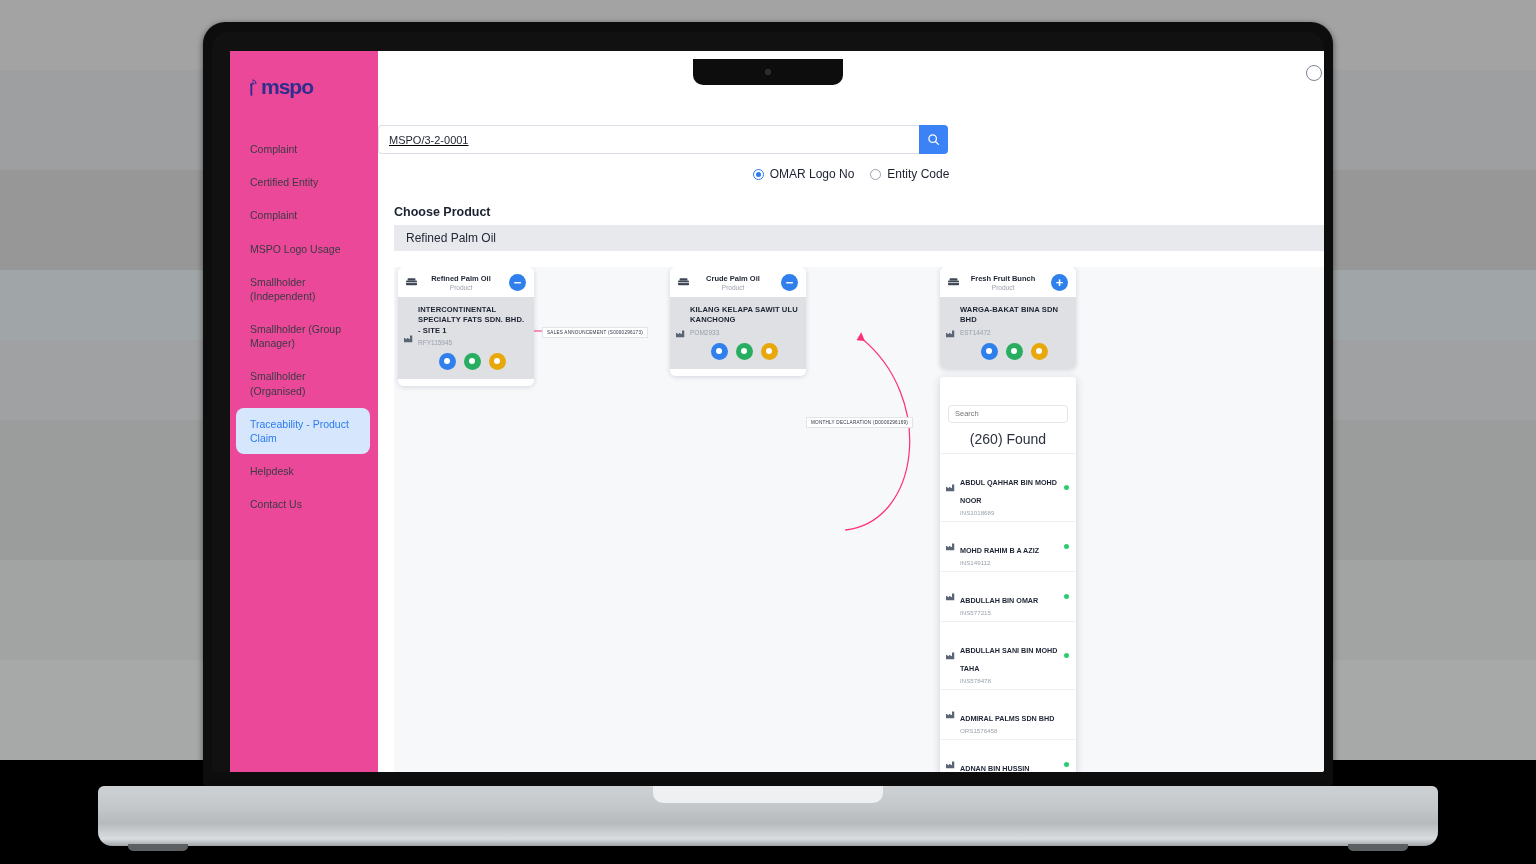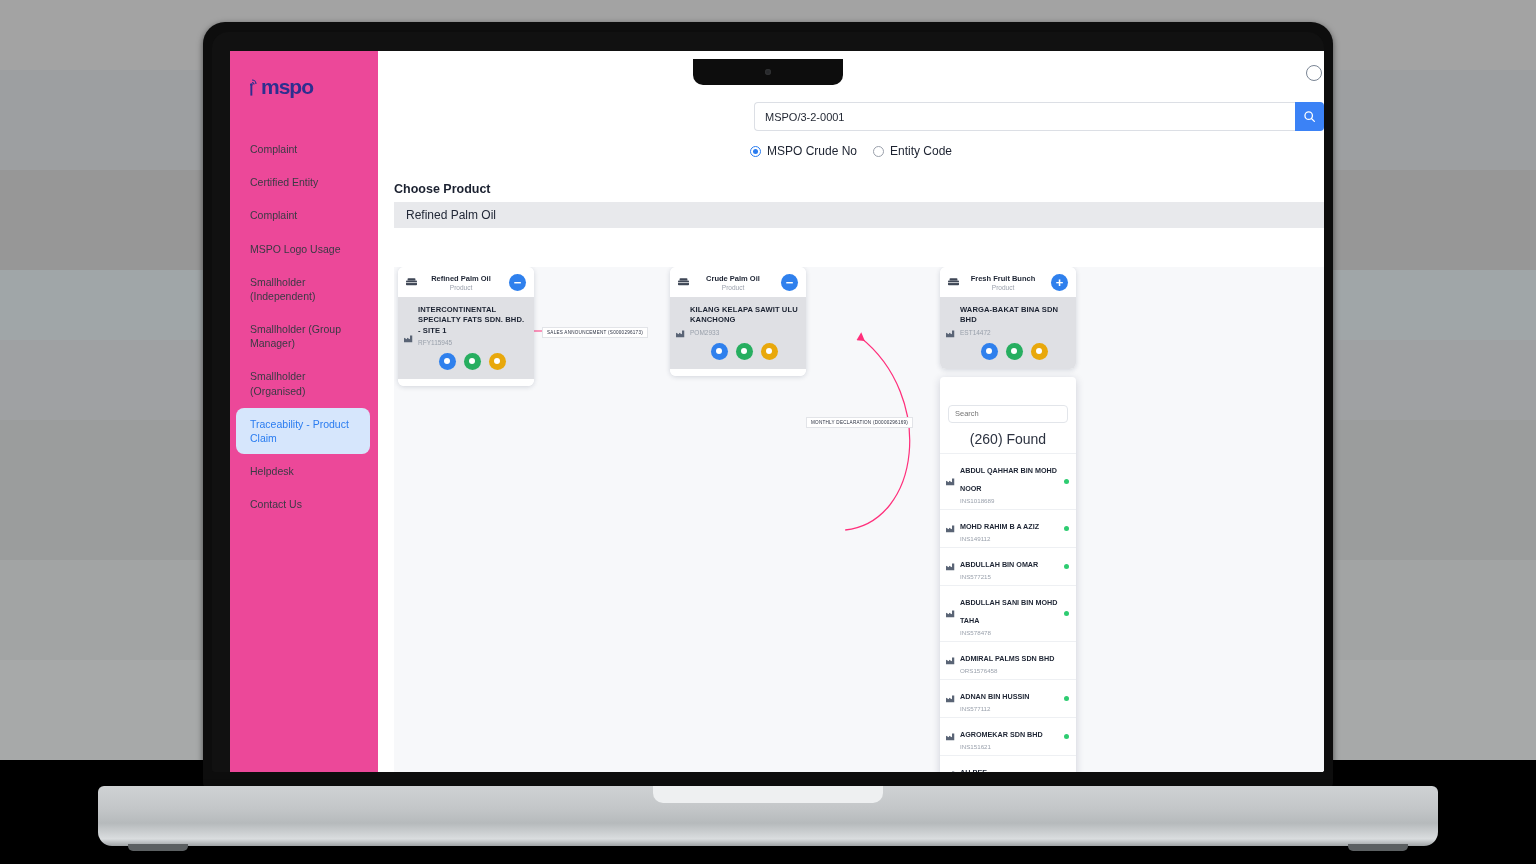--- a/index.html
+++ b/index.html
@@ -93,21 +93,21 @@
   .nav-item {
     padding: 9px 10px 9px 14px;
     font-size: 10.5px; color:#3a3a44; line-height: 1.35;
     cursor: pointer; border-radius: 8px; margin: 1px 8px 1px 6px;
   }
   .nav-item.active { background:#d6e6fc; color:#2a7cf0; }
 
   #content { flex: 1; position:relative; background:#fff; overflow:hidden; }
 
   
-  #search-row { padding-top: 51px; display:flex; justify-content:flex-end; }
+  #search-row { padding-top: 74px; display:flex; justify-content:flex-start;text-decoration:underline; }
   #search-wrap { display:flex; width: 570px; height: 29px; }
   #search-input {
     flex:1; border:1px solid #dcdfe5; border-right:none;
     border-radius: 4px 0 0 4px; padding: 0 10px;
     font-size: 11px; color:#1f2430; outline:none; background:#fff;
     font-family:"Liberation Sans", sans-serif;
   }
   #search-btn {
     width: 29px; background:#3b82f6; border:none; border-radius: 0 4px 4px 0;
     display:flex; align-items:center; justify-content:center; cursor:pointer;
@@ -179,21 +179,21 @@
   #ent-search {
     width:100%; height:18px; border:1px solid #e2e5ea; border-radius:4px;
     font-size:7.5px; padding:0 6px; color:#3a404d; outline:none;
     font-family:"Liberation Sans", sans-serif;
   }
   #found-count { text-align:center; font-size:14px; color:#2c3240; padding: 5px 7px 6px; }
   .ent-row {
     display:flex; align-items:center; gap:5px; padding: 5px 7px 5px 6px;
     border-top:1px solid #eef0f3; cursor:pointer; min-height:31px;
   }
-  .ent-row .txt { flex:1; }
+  .ent-row .txt { flex:1;margin-top:12px; }
   .ent-row .n { font-size:7.2px; font-weight:700; color:#1d2433; line-height:1.3; }
   .ent-row .c { font-size:6.2px; color:#9aa1ac; margin-top:2px; }
   .status-dot { width:5px; height:5px; border-radius:50%; background:#2ecc71; flex:0 0 5px; }
   .status-dot.off { background:transparent; }
 
   #top-right-widget {
     position:absolute; right: 2px; top: 14px; width: 16px; height: 16px;
     border-radius:50%; border:1.5px solid #7a8594;
   }
 </style>
@@ -248,21 +248,21 @@
                     <circle cx="7" cy="7" r="4.6" fill="none" stroke="#fff" stroke-width="1.6"></circle>
                     <line x1="10.4" y1="10.4" x2="14" y2="14" stroke="#fff" stroke-width="1.6" stroke-linecap="round"></line>
                   </svg>
                 </button>
               </div>
             </div>
 
             <div id="radio-row">
               <label class="radio-opt">
                 <span class="rb on"></span>
-                <span>MSPO Crude No</span>
+                <span>OMAR Logo No</span>
               </label>
               <label class="radio-opt">
                 <span class="rb"></span>
                 <span>Entity Code</span>
               </label>
             </div>
 
             <div id="choose-label">Choose Product</div>
             <div id="product-bar">
               <span>Refined Palm Oil</span>

